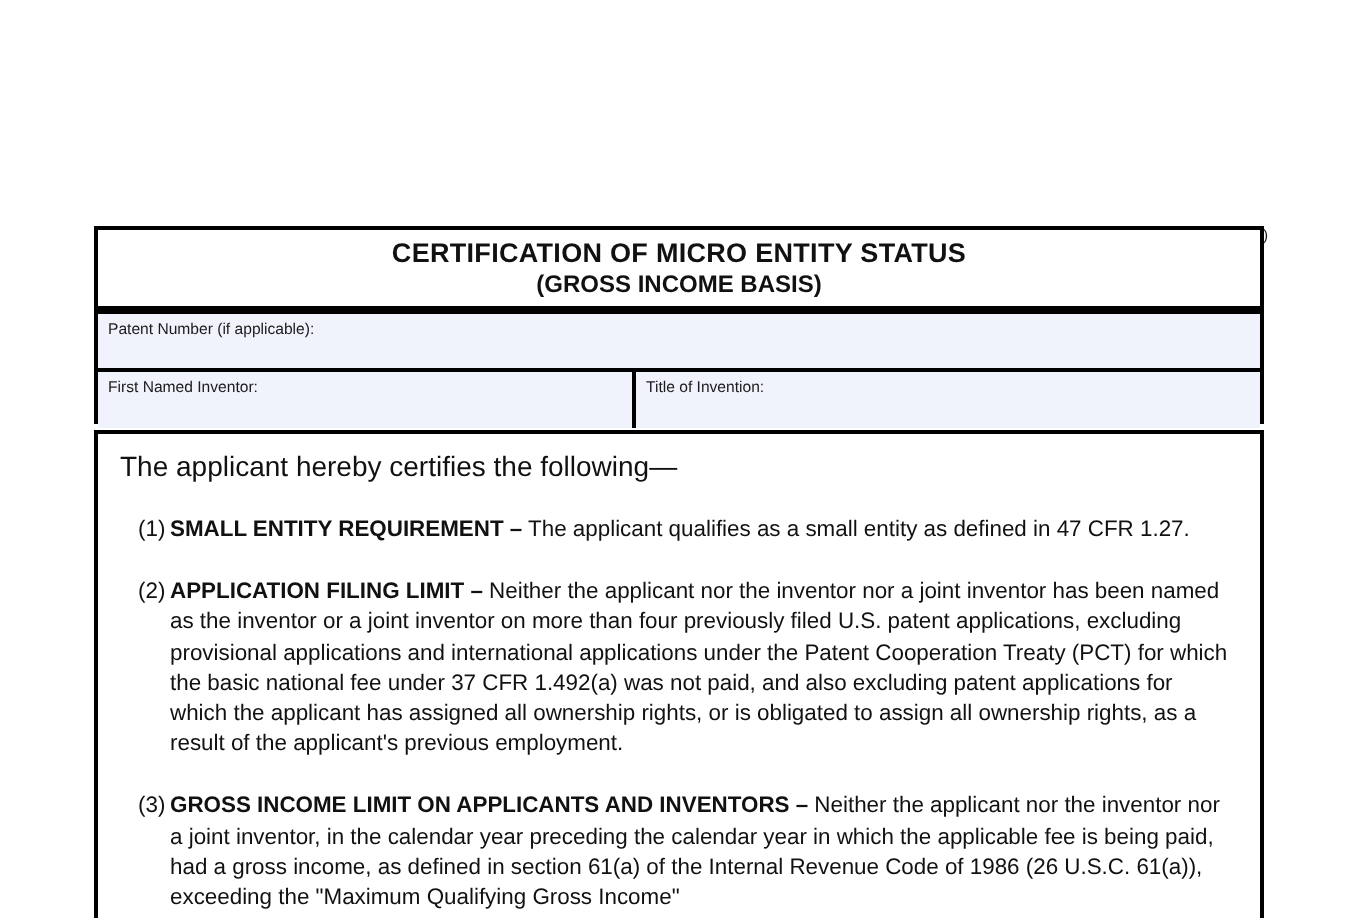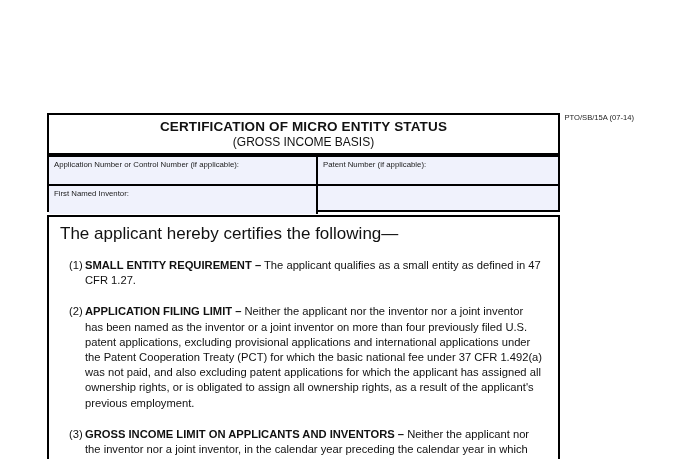--- a/index.html
+++ b/index.html
@@ -44,21 +44,21 @@
     font-size: 7.6px;
     line-height: 10.5px;
     color: #1b1b1b;
     white-space: nowrap;
   }
 
   
   .block {
     position: absolute;
     left: 47px;
-    width: 513px;
+    width: 585px;
     border: 2px solid #000000;
     box-sizing: border-box;
     background: #ffffff;
   }
   #title-block {
     top: 113px;
     height: 42px;
     display: flex;
     flex-direction: column;
     align-items: center;
@@ -66,21 +66,21 @@
   }
   .doc-title {
     font-size: 13.5px;
     font-weight: bold;
     letter-spacing: 0.15px;
     line-height: 16px;
     text-align: center;
   }
   .doc-subtitle {
     font-size: 12px;
-    font-weight: normal;
+    font-weight: bold;
     line-height: 15px;
     text-align: center;
   }
 
   
   #fields-block {
     top: 155px;
     height: 57px;
     padding: 0;
     background: #f0f2fc;
@@ -117,21 +117,21 @@
     top: 215px;
     height: 250px;
     padding: 0;
     background: #ffffff;
     overflow: hidden;
   }
   .body-inner {
     padding: 9px 14px 0 11px;
   }
   .intro {
-    font-size: 17px;
+    font-size: 14px;
     line-height: 15px;
     color: #111111;
     margin: 0 0 17px 0;
   }
   .item {
     display: flex;
     margin-bottom: 16px;
   }
   .item-num {
     width: 25px;
@@ -161,31 +161,31 @@
   </div>
   <div class="form-no">PTO/SB/15A (07-14)</div>
 
   <div class="block" id="title-block">
     <div class="doc-title">CERTIFICATION OF MICRO ENTITY STATUS</div>
     <div class="doc-subtitle">(GROSS INCOME BASIS)</div>
   </div>
 
   <div class="block" id="fields-block">
     <div class="field-row first">
-      <div class="field-cell left">
-        <span>Application Number or Control Number (if applicable):</span>
-      </div>
       <div class="field-cell right">
         <span>Patent Number (if applicable):</span>
       </div>
     </div>
     <div class="field-row">
       <div class="field-cell left">
         <span>First Named Inventor:</span>
       </div>
+      <div class="field-cell right">
+        <span>Title of Invention:</span>
+      </div>
     </div>
   </div>
 
   <div class="block" id="body-block">
     <div class="body-inner">
       <p class="intro">The applicant hereby certifies the following—</p>
 
       <div class="item">
         <div class="item-num">(1)</div>
         <div class="item-body"><b>SMALL ENTITY REQUIREMENT –</b><span> The applicant qualifies as a small entity as defined in 47 CFR 1.27.</span></div>

